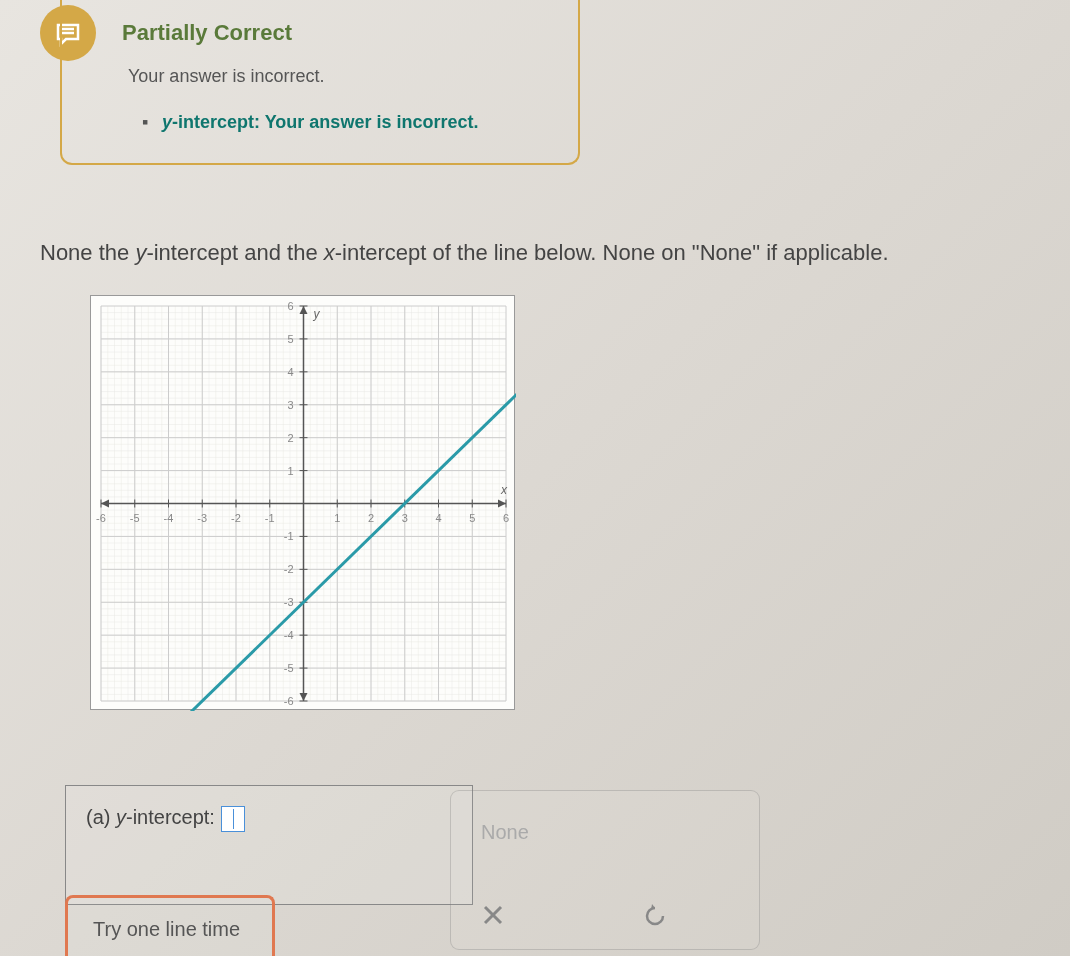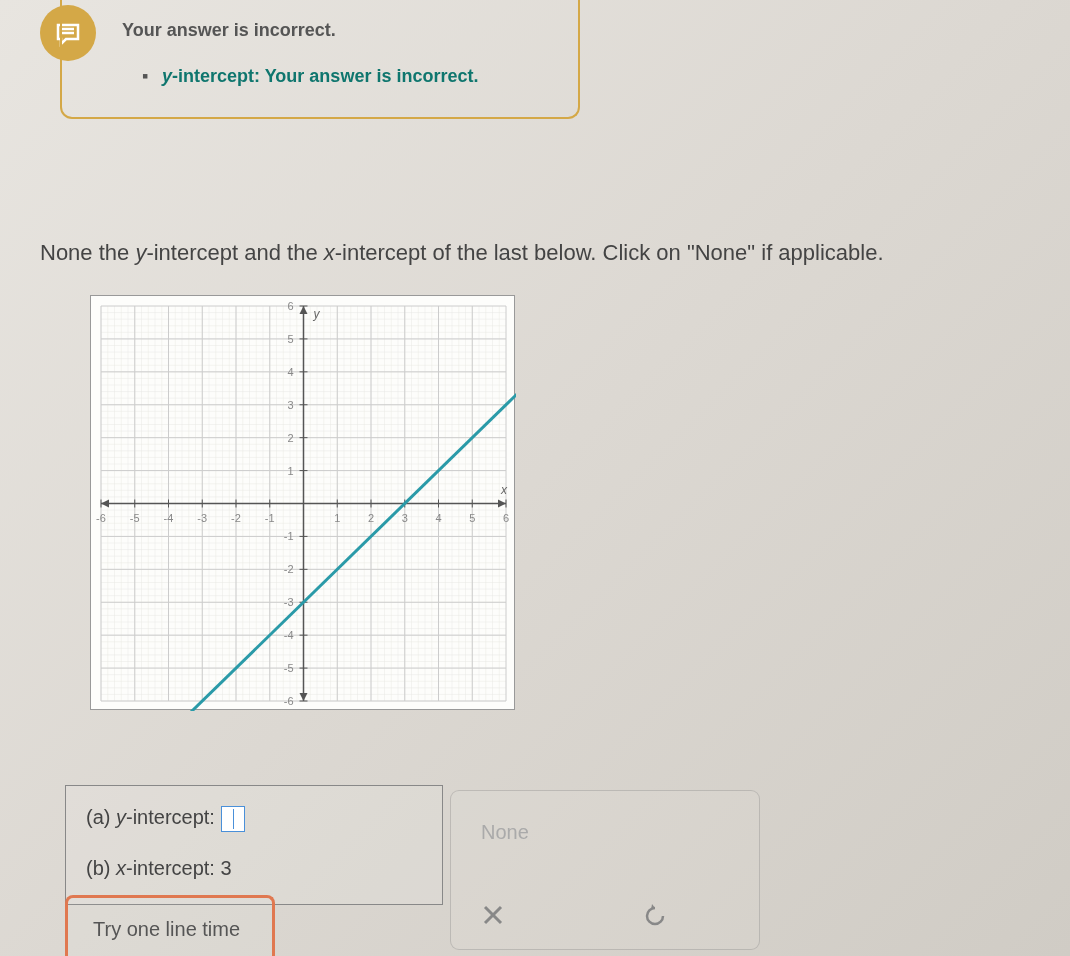--- a/index.html
+++ b/index.html
@@ -44,22 +44,23 @@
     .feedback-title {
       color: #5a7a3a;
       font-size: 22px;
       font-weight: bold;
       margin-bottom: 20px;
     }
     
     .feedback-subtitle {
       color: #555;
       font-size: 18px;
-      font-weight: bold;
+      font-weight: normal;
       margin-bottom: 25px;
+      margin-left: 6px;
     }
     
     .feedback-list {
       list-style: none;
       padding-left: 40px;
     }
     
     .feedback-list li {
       color: #0f766e;
       font-size: 18px;
@@ -93,21 +94,21 @@
       width: 425px;
       height: 415px;
       background: #fdfdfb;
       border: 1px solid #999;
     }
     
     .answer-box {
       position: absolute;
       top: 785px;
       left: 65px;
-      width: 378px;
+      width: 408px;
       height: 120px;
       border: 1px solid #888;
       background: rgba(255,255,255,0.1);
       padding: 20px 20px;
     }
     
     .answer-row {
       font-size: 20px;
       color: #444;
       margin-bottom: 25px;
@@ -193,30 +194,31 @@
 
 <div class="feedback-icon">
   <svg viewBox="0 0 32 32" fill="none" stroke="#fff" stroke-width="2.5">
     <path d="M6 8 h20 v14 h-12 l-5 5 v-5 h-3 z" fill="none"></path>
     <line x1="10" y1="12" x2="22" y2="12"></line>
     <line x1="10" y1="16" x2="22" y2="16"></line>
   </svg>
 </div>
 
 <div class="feedback-box">
+  <div class="feedback-title">Partially Correct</div>
   <div class="feedback-subtitle">Your answer is incorrect.</div>
   <ul class="feedback-list">
     <li>
       <span class="ital">y</span><span>-intercept: Your answer is incorrect.</span>
     </li>
   </ul>
 </div>
 
 <div class="question-text">
-  <span>None the </span><span class="ital">y</span><span>-intercept and the </span><span class="ital">x</span><span>-intercept of the last below. Click on "None" if applicable.</span>
+  <span>None the </span><span class="ital">y</span><span>-intercept and the </span><span class="ital">x</span><span>-intercept of the line below. None on "None" if applicable.</span>
 </div>
 
 <div class="graph-container">
   <svg id="graph-svg" width="425" height="415" viewBox="0 0 425 415">
       <line x1="10" y1="10" x2="10" y2="405" stroke="#e8e8e5" stroke-width="0.5"></line>
       <line x1="16.750000000000007" y1="10" x2="16.750000000000007" y2="405" stroke="#e8e8e5" stroke-width="0.5"></line>
       <line x1="23.50000000000001" y1="10" x2="23.50000000000001" y2="405" stroke="#e8e8e5" stroke-width="0.5"></line>
       <line x1="30.250000000000018" y1="10" x2="30.250000000000018" y2="405" stroke="#e8e8e5" stroke-width="0.5"></line>
       <line x1="37.00000000000002" y1="10" x2="37.00000000000002" y2="405" stroke="#e8e8e5" stroke-width="0.5"></line>
       <line x1="43.75000000000003" y1="10" x2="43.75000000000003" y2="405" stroke="#e8e8e5" stroke-width="0.5"></line>
@@ -418,24 +420,20 @@
       <text x="222.5" y="22" font-size="12" font-style="italic" fill="#666">y</text>
       <line x1="77.5" y1="437.91666666666663" x2="431.87500000000006" y2="92.29166666666667" stroke="#2a9aa8" stroke-width="3"></line>
     </svg>
 </div>
 
 <div class="answer-box">
   <div class="answer-row">
     <span>(a) </span><span class="ital">y</span><span>-intercept:</span>
     <span class="answer-input"></span>
   </div>
-  <div class="answer-row">
-    <span>(b) </span><span class="ital">x</span><span>-intercept:</span>
-    <span class="answer-value">3</span>
-  </div>
 </div>
 
 <div class="try-again-box">
   <span>Try one line time</span>
 </div>
 
 <div class="button-panel">
   <div class="none-btn">None</div>
   <div class="x-btn">
     <svg width="24" height="24" viewBox="0 0 24 24" stroke="#888" stroke-width="3" fill="none">

